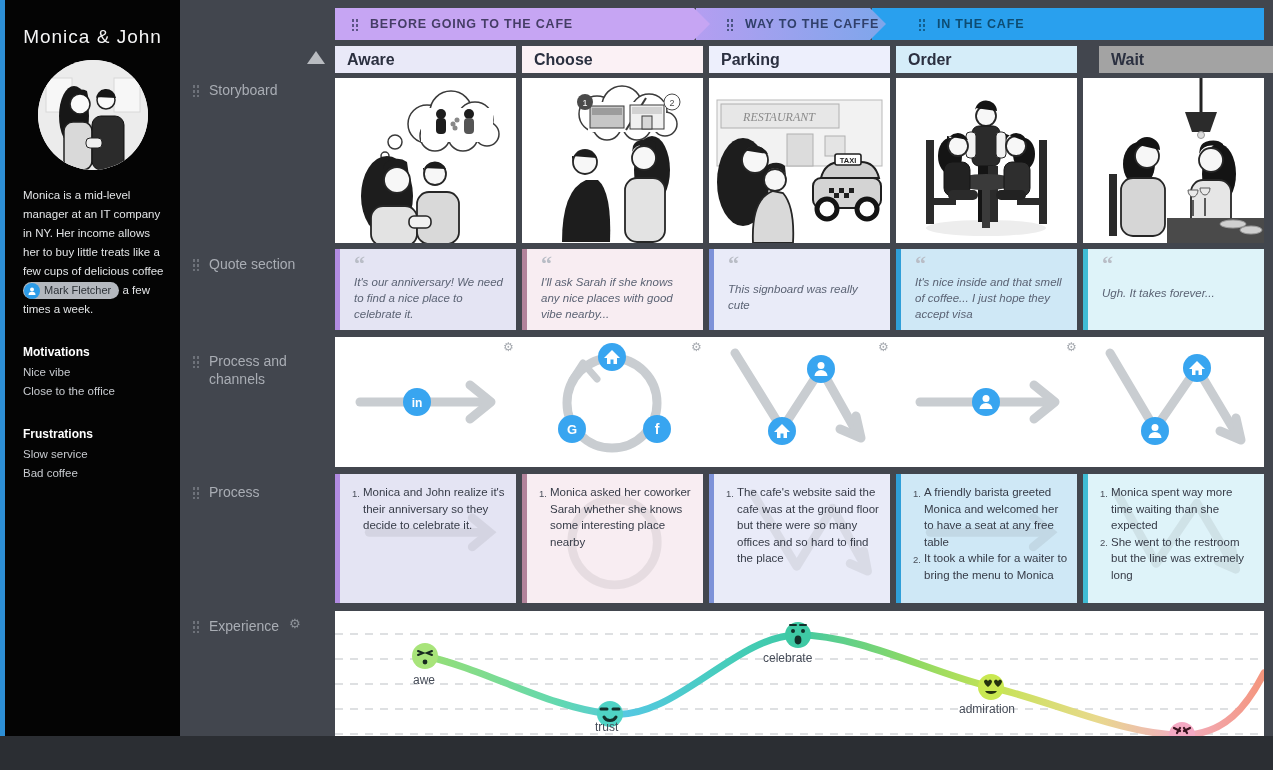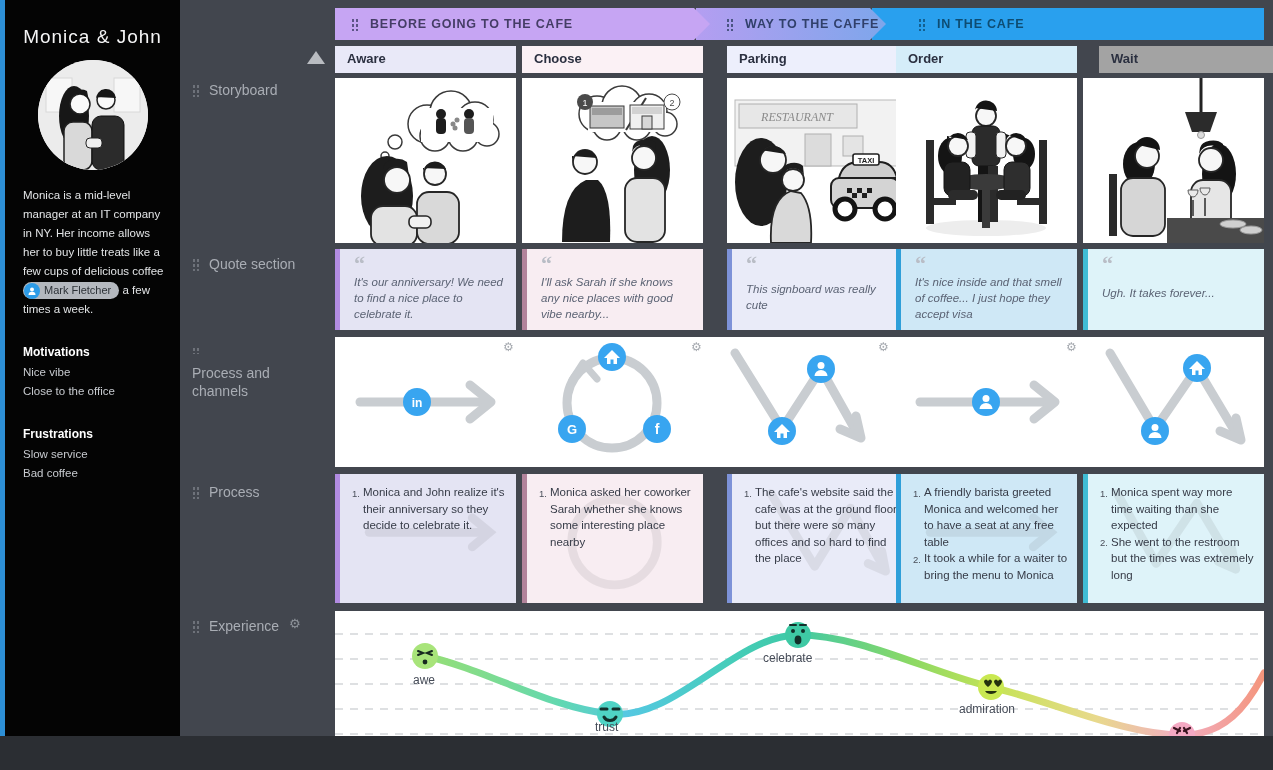--- a/index.html
+++ b/index.html
@@ -35,22 +35,22 @@
   .stage .dots { margin-top:0; }
   .stage-arrow { clip-path:polygon(0 0, calc(100% - 16px) 0, 100% 50%, calc(100% - 16px) 100%, 0 100%); }
   .stage1 { left:335px; width:375px; background:#c6a5f3; color:#453d66; z-index:3; }
   .stage1 .dots{ color:#5d5486; }
   .stage2 { left:696px; width:190px; background:linear-gradient(90deg,#b49ef1,#7ea6eb); color:#31406b; z-index:2; padding-left:30px; }
   .stage2 .dots{ color:#4a5583; }
   .stage3 { left:872px; width:392px; background:#29a0ee; color:#0e4d73; z-index:1; padding-left:46px; }
   .stage3 .dots{ color:#136091; }
 
   
-  .colhead { position:absolute; top:46px; width:181px; height:27px; padding:5px 12px; font-size:13px; font-weight:bold; color:#2b3040; cursor:pointer; }
-  .cx0{left:335px;} .cx1{left:522px;} .cx2{left:727px;} .cx3{left:896px;} .cx4{left:1083px;}
+  .colhead { position:absolute; top:46px; width:181px; height:27px; padding:5px 12px; font-size:16px; font-weight:bold; color:#2b3040; cursor:pointer; }
+  .cx0{left:335px;} .cx1{left:522px;} .cx2{left:709px;} .cx3{left:896px;} .cx4{left:1083px;}
   .hb0{background:#e9e9f8;} .hb1{background:#fbf1f5;} .hb2{background:#edeffc;} .hb3{background:#d5edf9;} .hb4{background:#a3a3a3;margin-left:16px;}
 
   .sb-cell { position:absolute; top:78px; width:181px; height:165px; background:#ffffff; cursor:pointer; }
   .sb-cell svg { display:block; width:100%; height:100%; }
 
   .q-cell { position:absolute; top:249px; width:181px; height:81px; padding:8px 10px 8px 14px; cursor:text; }
   .q-cell .qmark { font-family:"Liberation Serif","DejaVu Serif",serif; font-size:22px; line-height:14px; color:#b9bdc6; font-weight:bold; display:block; }
   .q-cell .qtext { font-size:11.5px; font-style:italic; color:#5b6374; line-height:16px; margin-top:3px; }
   .qa0{border-left:5px solid #b28ce2; background:#e4e4f3;}
   .qa1{border-left:5px solid #b2839b; background:#f8edf2;}
@@ -120,21 +120,21 @@
 
   <div class="collapse"></div>
   <div class="rail-label" style="top:81px;">
     <span class="dots"></span>
     <span>Storyboard</span>
   </div>
   <div class="rail-label" style="top:255px;">
     <span class="dots"></span>
     <span>Quote section</span>
   </div>
-  <div class="rail-label" style="top:344px;flex-direction:column;">
+  <div class="rail-label" style="top:352px;">
     <span class="dots"></span>
     <span>Process and channels</span>
   </div>
   <div class="rail-label" style="top:483px;">
     <span class="dots"></span>
     <span>Process</span>
   </div>
   <div class="rail-label" style="top:617px;">
     <span class="dots"></span>
     <span>Experience</span>
@@ -437,21 +437,21 @@
           <path d="M134 90 L152 98 L148 77"></path>
         </g>
       </svg>
     <div>
         <div class="pitem">
           <span class="pnum">1.</span>
           <span class="ptxt">Monica spent way more time waiting than she expected</span>
         </div>
         <div class="pitem">
           <span class="pnum">2.</span>
-          <span class="ptxt">She went to the restroom but the times was extremely long</span>
+          <span class="ptxt">She went to the restroom but the line was extremely long</span>
         </div>
       </div>
   </div>
 
   <div class="exp-row">
     <svg viewBox="0 0 929 152">
       <defs>
         <linearGradient id="curve" x1="90" y1="0" x2="929" y2="0" gradientUnits="userSpaceOnUse">
           <stop offset="0" stop-color="#97df74"></stop>
           <stop offset="0.16" stop-color="#62d8b0"></stop>

